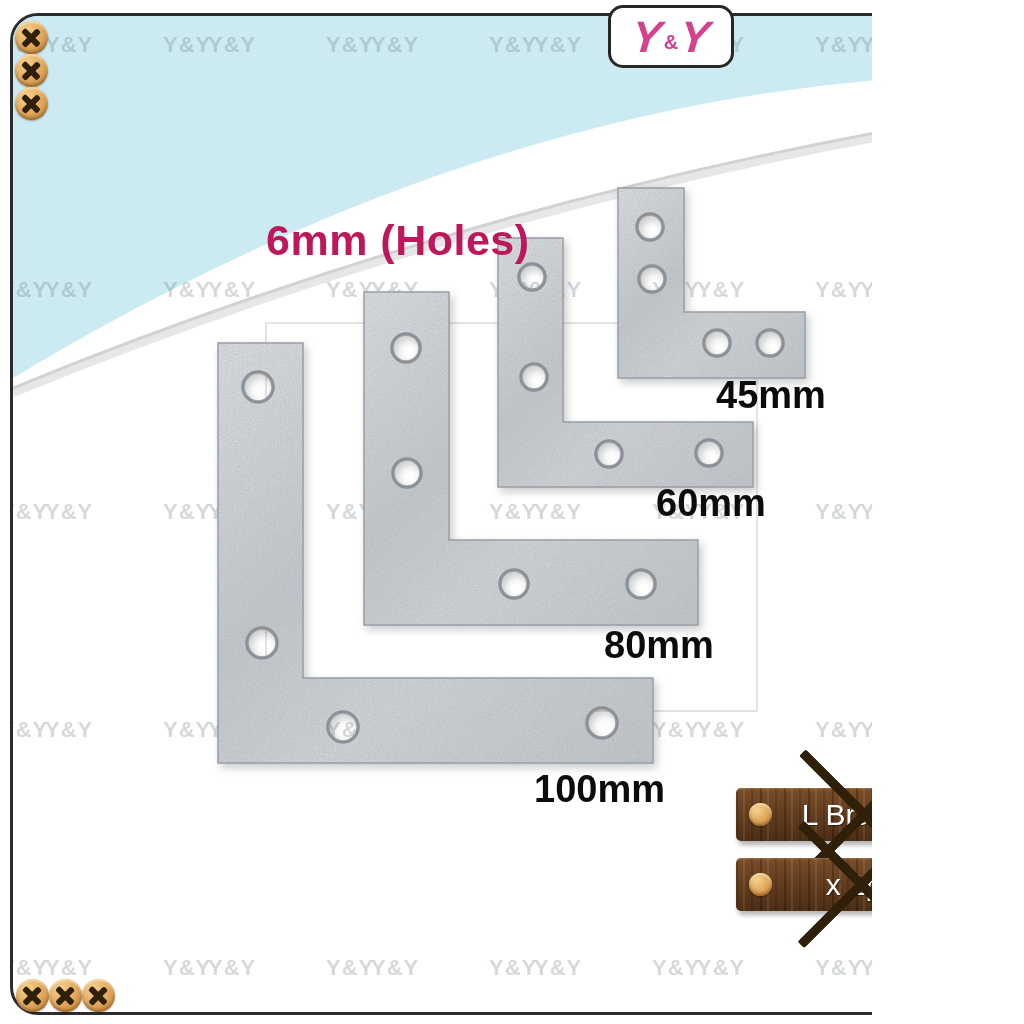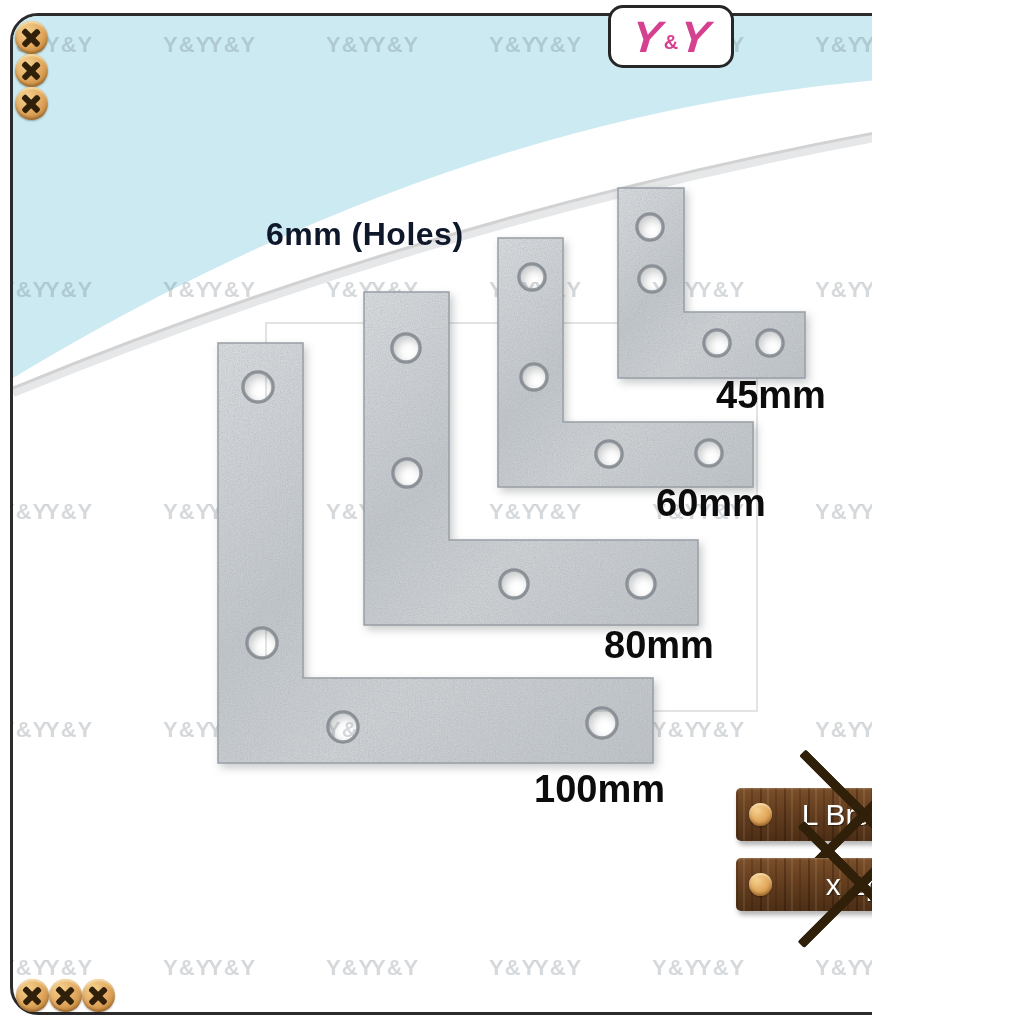--- a/index.html
+++ b/index.html
@@ -9,22 +9,22 @@
         border:3px solid #2c2c2c;border-radius:28px;background:#fff;overflow:hidden;z-index:0;}
   .swoosh{position:absolute;left:0;top:0;z-index:0;}
   .wm-layer{position:absolute;inset:0;z-index:1;pointer-events:none;}
   .wm{position:absolute;font-size:22px;font-weight:700;letter-spacing:1px;
       color:rgba(108,118,124,0.28);line-height:26px;white-space:nowrap;}
   .frame{position:absolute;left:265px;top:322px;width:489px;height:386px;
          border:2px solid #e3e3e3;z-index:2;}
   .brackets{position:absolute;inset:0;z-index:3;}
   .bracket-svg{position:absolute;overflow:visible;filter:drop-shadow(3px 4px 4px rgba(60,65,70,0.28));}
   .size-label{position:absolute;font-weight:700;font-size:38px;color:#0c0c0c;line-height:1;}
-  .holes-note{position:absolute;left:266px;top:216px;font-size:32px;font-weight:700;
-              color:#0f172a;z-index:4;letter-spacing:0.5px;}
+  .holes-note{position:absolute;left:266px;top:216px;font-size:43px;font-weight:700;
+              color:#be185d;z-index:4;letter-spacing:0.5px;}
   .plank{position:absolute;height:53px;box-sizing:border-box;border-radius:5px;z-index:5;
          display:flex;align-items:center;justify-content:space-between;padding:0 13px;
          background:
            repeating-linear-gradient(90deg, rgba(20,8,0,0.28) 0 2px, rgba(0,0,0,0) 2px 7px,
              rgba(255,235,200,0.10) 7px 9px, rgba(0,0,0,0) 9px 15px, rgba(30,12,0,0.18) 15px 17px, rgba(0,0,0,0) 17px 24px),
            linear-gradient(180deg,#7a4f2b 0%,#643e1f 45%,#4c2e15 100%);
          box-shadow:2px 4px 5px rgba(0,0,0,0.30), inset 0 1px 2px rgba(255,230,190,0.25);}
   .plank-text{flex:1;text-align:center;color:#ffffff;font-size:30px;
               text-shadow:1px 1px 1px rgba(0,0,0,0.45);}
   .screw{position:absolute;width:33px;height:33px;border-radius:50%;z-index:7;

